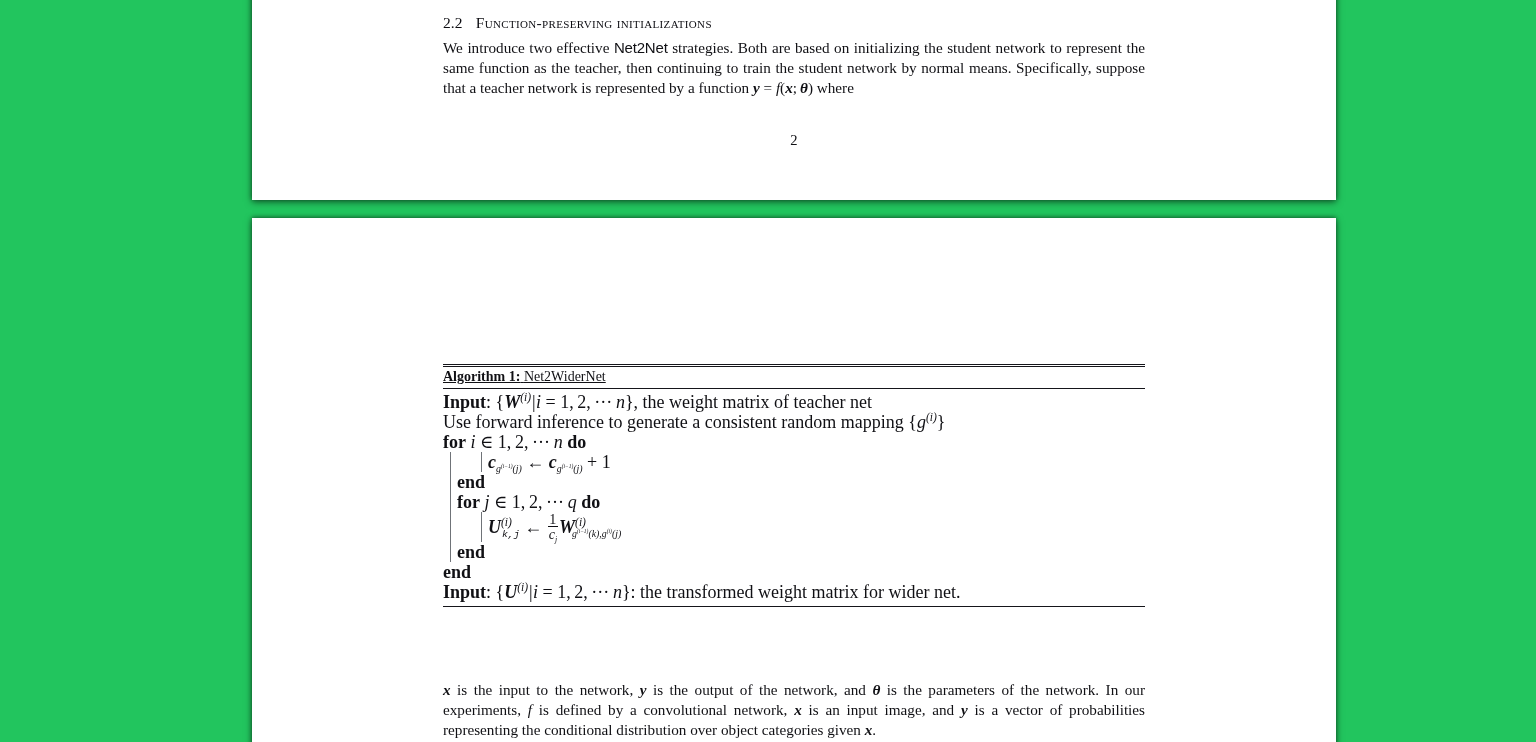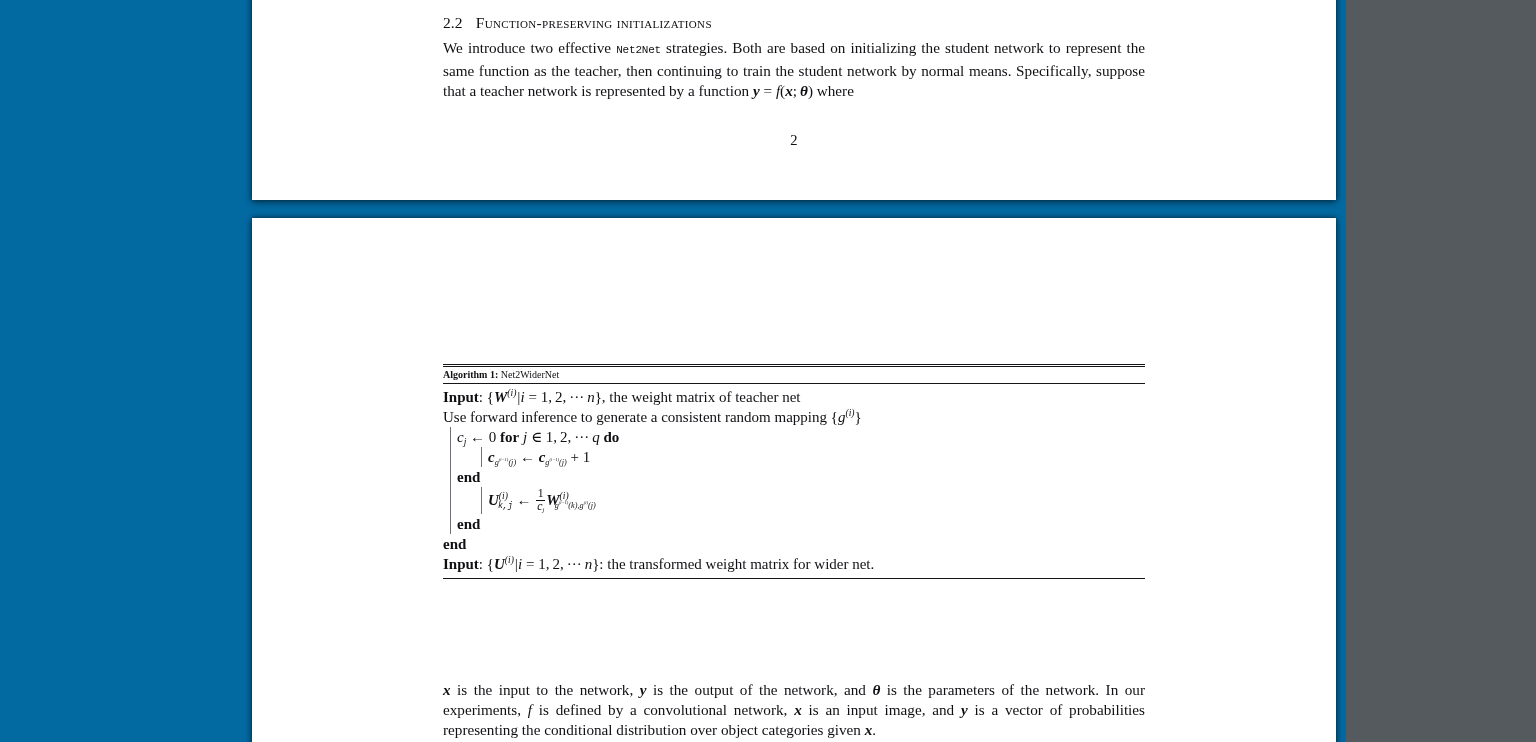--- a/index.html
+++ b/index.html
@@ -7,23 +7,23 @@
   html, body {
     margin: 0; padding: 0;
     width: 1536px; height: 742px;
     overflow: hidden;
     background: #555a5e;
     font-family: "Liberation Serif", "DejaVu Serif", serif;
   }
 
   #viewer {
     position: relative;
-    width: 1346px;
+    width: 1536px;
     height: 742px;
-    background: #0369a1;
+    background: #22c55e;
     overflow: hidden;
   }
 
   
   .page {
     position: absolute;
     left: 252px;
     width: 1084px;
     background: #ffffff;
     box-shadow: 0 2px 7px rgba(0,0,0,0.55), 0 -1px 4px rgba(0,0,0,0.35);
@@ -60,22 +60,22 @@
 
   .body-par {
     font-size: 15.2px;
     line-height: 19.9px;
     color: #101014;
     text-align: justify;
     text-justify: inter-word;
   }
 
   .mono {
-    font-family: Liberation Mono, monospace;
-    font-size: 11px;
+    font-family: Liberation Sans, sans-serif;
+    font-size: 15px;
     letter-spacing: -0.2px;
   }
 
   .mi { font-style: italic; font-family: "Liberation Serif", serif; }
   .mb { font-weight: bold; font-style: italic; font-family: "Liberation Serif", serif; }
   .mr { font-style: normal; }
 
   sup.m, sub.m {
     font-size: 0.64em;
     font-style: italic;
@@ -109,31 +109,32 @@
 
   .rule-double {
     border-top: 1.3px solid #15151a;
     border-bottom: 1.3px solid #15151a;
     height: 3px;
   }
   .rule-single { border-top: 1.3px solid #15151a; height: 0; }
   .rule-bottom { border-top: 1.6px solid #15151a; height: 0; }
 
   .algo-title {
-    font-size: 10px;
+    font-size: 14px;
     color: #101014;
     padding: 2px 0 3px 0;
     white-space: nowrap;
+    text-decoration: underline;
   }
   .algo-title b { font-weight: bold; }
 
   .algo-body { padding: 3px 0 4px 0; }
 
   .aline {
-    font-size: 15.0px;
+    font-size: 18px;
     line-height: 20.0px;
     color: #101014;
     white-space: nowrap;
     position: relative;
   }
   .kw { font-weight: bold; }
 
   
   .ind1 { padding-left: 14px; position: relative; }
   .ind2 { padding-left: 45px; position: relative; }
@@ -197,39 +198,42 @@
         <div class="algo-body">
 
           <div class="aline">
             <span class="kw">Input</span>: {<span class="mb">W</span><sup class="m">(i)</sup><span class="mi">|i</span> = 1, 2, ··· <span class="mi">n</span>}, the weight matrix of teacher net
           </div>
 
           <div class="aline">
             Use forward inference to generate a consistent random mapping {<span class="mi">g</span><sup class="m">(i)</sup>}
           </div>
 
+          <div class="aline">
+            <span class="kw">for</span> <span class="mi">i</span> ∈ 1, 2, ··· <span class="mi">n</span> <span class="kw">do</span>
+          </div>
 
           <div style="position:relative;">
             <div class="bar bar-outer" style="top:0; bottom:0;"></div>
 
-            <div class="aline ind1">
-              <span class="mi">c</span><sub class="m">j</sub> ← 0 <span class="kw">for</span> <span class="mi">j</span> ∈ 1, 2, ··· <span class="mi">q</span> <span class="kw">do</span>
-            </div>
 
             <div style="position:relative;">
               <div class="bar bar-inner" style="top:0; bottom:0;"></div>
               <div class="aline ind2">
                 <span class="mb">c</span><sub class="m2">g<sup class="m2">(i−1)</sup>(j)</sub> ← <span class="mb">c</span><sub class="m2">g<sup class="m2">(i−1)</sup>(j)</sub> + 1
               </div>
             </div>
 
             <div class="aline ind1">
               <span class="kw">end</span>
             </div>
 
+            <div class="aline ind1">
+              <span class="kw">for</span> <span class="mi">j</span> ∈ 1, 2, ··· <span class="mi">q</span> <span class="kw">do</span>
+            </div>
 
             <div style="position:relative;">
               <div class="bar bar-inner" style="top:0; bottom:0;"></div>
               <div class="aline ind2" style="line-height:27px;">
                 <span class="mb">U</span><sup class="m">(i)</sup><sub class="m2" style="margin-left:-10px;font-family:Liberation Mono, monospace;">k,j</sub> ←
                 <span class="frac"><span class="num mr">1</span><span class="den"><span class="mi">c</span><sub class="m2">j</sub></span></span><span class="mb">W</span><sup class="m">(i)</sup><sub class="m2" style="margin-left:-14px;"><span class="mi">g</span><sup class="m2">(i−1)</sup>(k),<span class="mi">g</span><sup class="m2">(i)</sup>(j)</sub>
               </div>
             </div>
 
             <div class="aline ind1">

